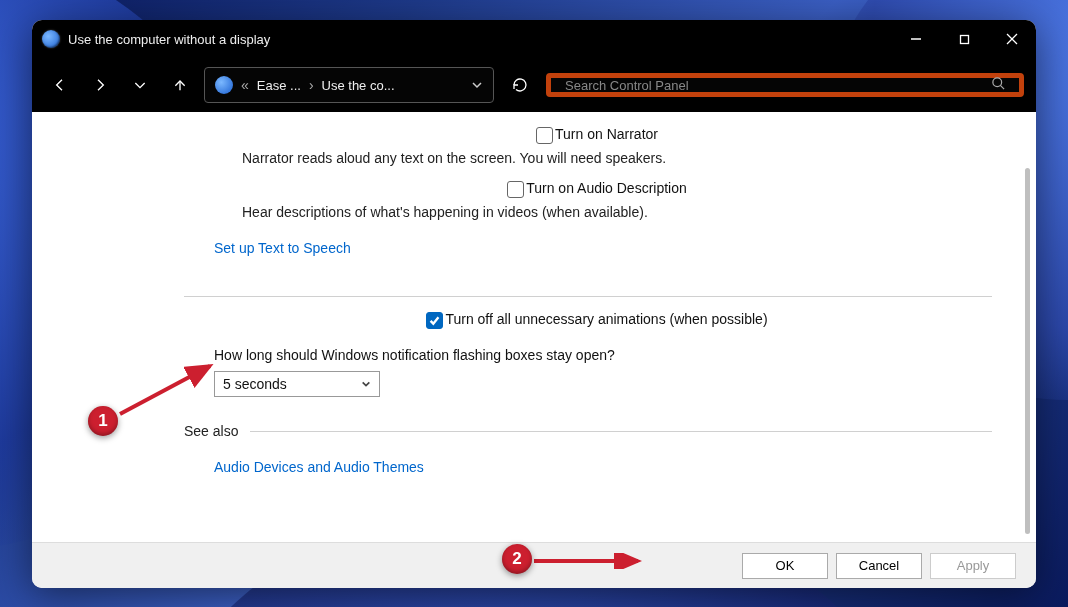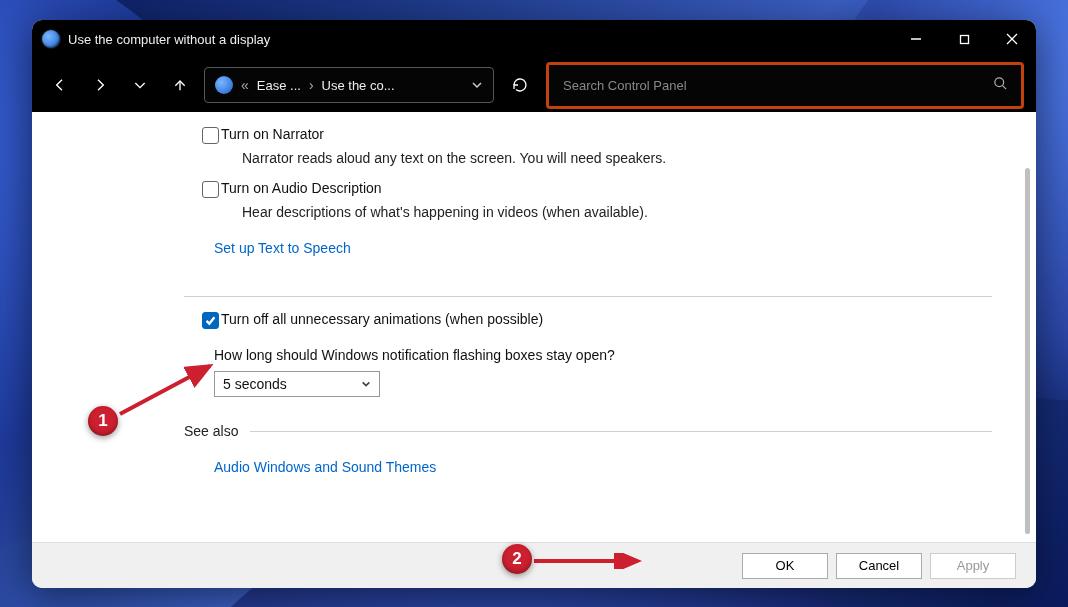--- a/index.html
+++ b/index.html
@@ -64,38 +64,38 @@
     background: rgba(255,255,255,.02);
     color:#fff; gap:8px;
     min-width: 290px;
   }
   .bc-icon { width:18px; height:18px; border-radius:50%; background: radial-gradient(circle at 35% 35%, #7bb8ff, #1a5fcf); flex-shrink:0; }
   .bc-sep { color:#aaa; }
   .bc-item { color:#eee; font-size:13px; white-space:nowrap; cursor:pointer; }
   .bc-chev { margin-left:auto; width:12px; display:flex; }
   .refresh-btn { width:36px; height:36px; display:flex; align-items:center; justify-content:center; color:#fff; cursor:pointer; border-radius:4px;}
   .searchbox {
-    flex:1; height:47px;
-    border:3px solid #c2410c; border-radius:4px;
+    flex:1; height:24px;
+    border:5px solid #c2410c; border-radius:4px;
     background: rgba(255,255,255,.02);
     display:flex; align-items:center;
     padding:0 12px;
   }
   .searchbox input { flex:1; background:transparent; border:none; outline:none; color:#eee; font-size:13px; }
   .searchbox input::placeholder { color:#888; }
   .search-icon { color:#aaa; width:16px; }
   .content-wrap { position:relative; flex:1; display:flex; background:#fff; overflow:hidden;}
   .content {
     flex:1;
     overflow-y: auto;
     padding: 10px 44px 0 152px;
     color:#111;
   }
   .scrollind { position:absolute; right:6px; top:56px; bottom:8px; width:5px; background:#bfbfbf; border-radius:3px; }
-  .row { display:flex; align-items:flex-start; gap:2px; margin:4px 0 4px 18px; }
+  .row { display:flex; align-items:flex-start; gap:2px; margin:4px 0 4px 18px;justify-content:center; }
   .chk {
     width:17px; height:17px; border:1px solid #666; border-radius:3px;
     flex-shrink:0; margin-top:1px; cursor:pointer;
     display:flex; align-items:center; justify-content:center;
     background:#fff;
   }
   .chk.checked { background:#0067c0; border-color:#0067c0; }
   .chk.checked svg { stroke:#fff; stroke-width:3; fill:none; width:11px; height:11px; }
   .desc { margin: 6px 0 14px 58px; color:#222; }
   .link { color:#0066cc; cursor:pointer; margin:6px 0 14px 30px; display:inline-block;}
@@ -257,21 +257,21 @@
         <svg viewBox="0 0 12 12">
             <polyline points="2 4 6 8 10 4"></polyline>
           </svg>
       </div>
 
       <div class="group-head">
         <span>See also</span>
         <div class="group-line"></div>
       </div>
 
-      <span class="link">Audio Windows and Sound Themes</span>
+      <span class="link">Audio Devices and Audio Themes</span>
     </div>
     <div class="scrollind"></div>
   </div>
 
   <div class="bottombar">
     <div class="btn">OK</div>
     <div class="btn">Cancel</div>
     <div class="btn disabled">Apply</div>
   </div>
 </div>

